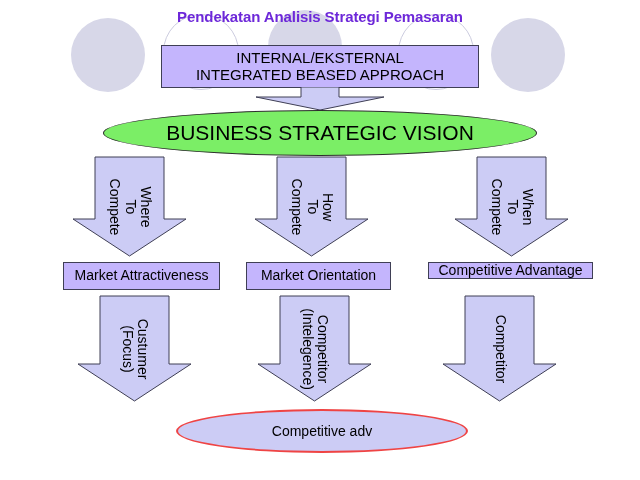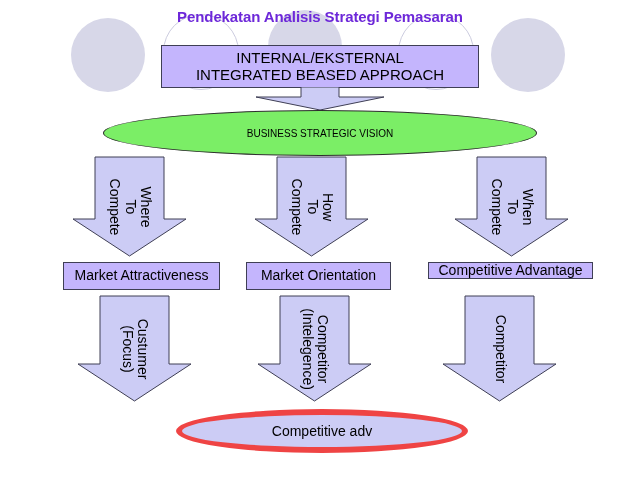--- a/index.html
+++ b/index.html
@@ -80,30 +80,30 @@
   }
   #top-box .line { display: block; }
 
   #vision-ellipse {
     left: 103px;
     top: 110px;
     width: 434px;
     height: 46px;
     background: #7bee66;
     border: 1px solid #2d2d2d;
-    font-size: 10px;
+    font-size: 21px;
   }
 
   #result-ellipse {
     left: 176px;
     top: 409px;
     width: 292px;
     height: 44px;
     background: #ccccf5;
-    border: 6px solid #ef4444;
+    border: 2px solid #ef4444;
     font-size: 14px;
   }
 
   
   .mini-arrow {
     position: absolute;
   }
 
   
   .block-arrow {

